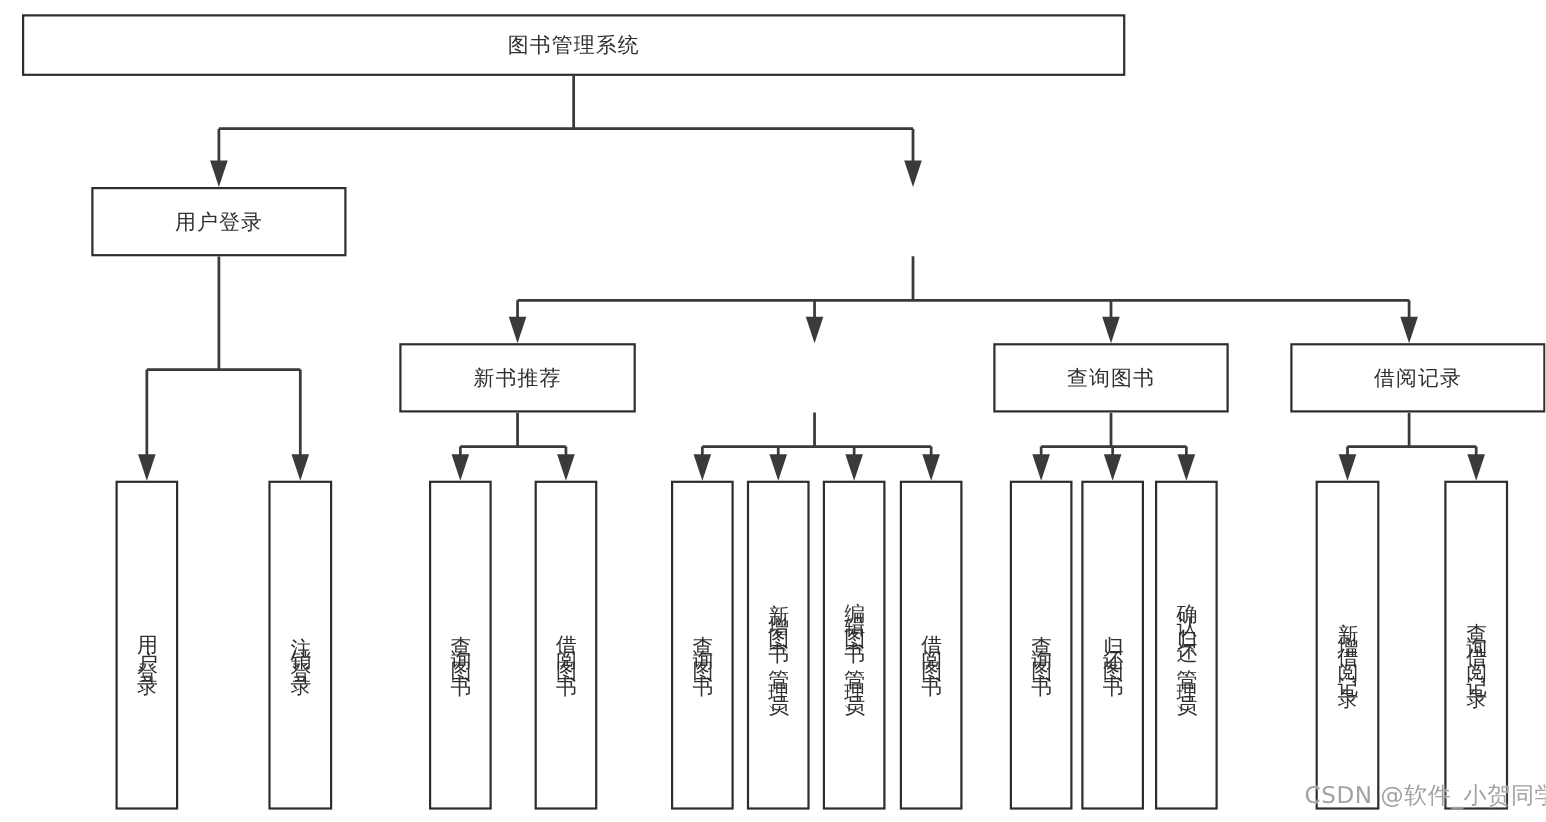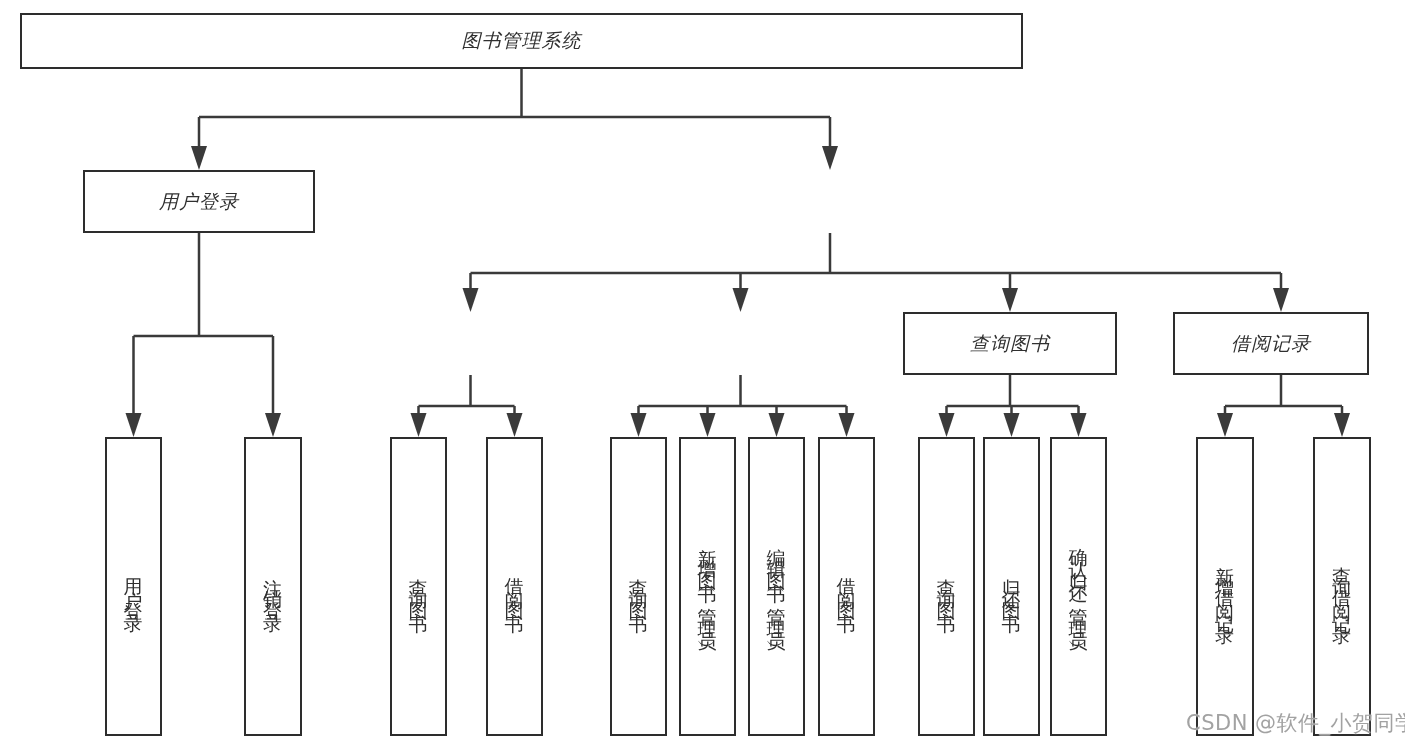--- a/index.html
+++ b/index.html
@@ -28,21 +28,20 @@
     display: flex;
     align-items: center;
     justify-content: center;
     z-index: 2;
   }
   .box .label {
     font-size: 19px;
     letter-spacing: 1px;
     color: #303030;
     white-space: nowrap;
-    font-style: italic;
   }
   .box.leaf .vlabel {
     writing-mode: vertical-lr;
     text-orientation: mixed;
     font-size: 19px;
     line-height: 1;
     letter-spacing: 12px;
     color: #303030;
   }
   #watermark {
@@ -95,24 +94,27 @@
   </svg>
 
   <div class="box" style="left:20px;top:13px;width:1003px;height:56px">
     <span class="label">图书管理系统</span>
   </div>
 
   <div class="box" style="left:83px;top:170px;width:232px;height:63px">
     <span class="label">用户登录</span>
   </div>
 
+  <div class="box" style="left:363px;top:312px;width:215px;height:63px">
+    <span class="label">新书推荐</span>
+  </div>
   <div class="box" style="left:903px;top:312px;width:214px;height:63px">
     <span class="label">查询图书</span>
   </div>
-  <div class="box" style="left:1173px;top:312px;width:196px;height:63px">
+  <div class="box" style="left:1173px;top:312px;width:232px;height:63px">
     <span class="label">借阅记录</span>
   </div>
 
   <div class="box leaf" style="left:105px;top:437px;width:57px;height:299px">
     <span class="vlabel">用户登录</span>
   </div>
   <div class="box leaf" style="left:244px;top:437px;width:58px;height:299px">
     <span class="vlabel">注销登录</span>
   </div>
   <div class="box leaf" style="left:390px;top:437px;width:57px;height:299px">

